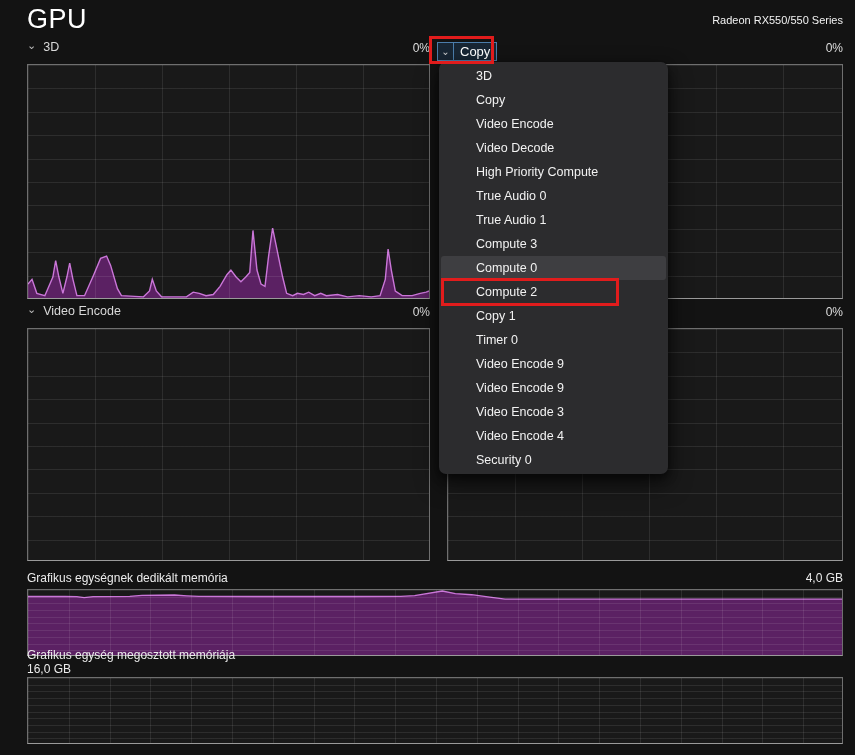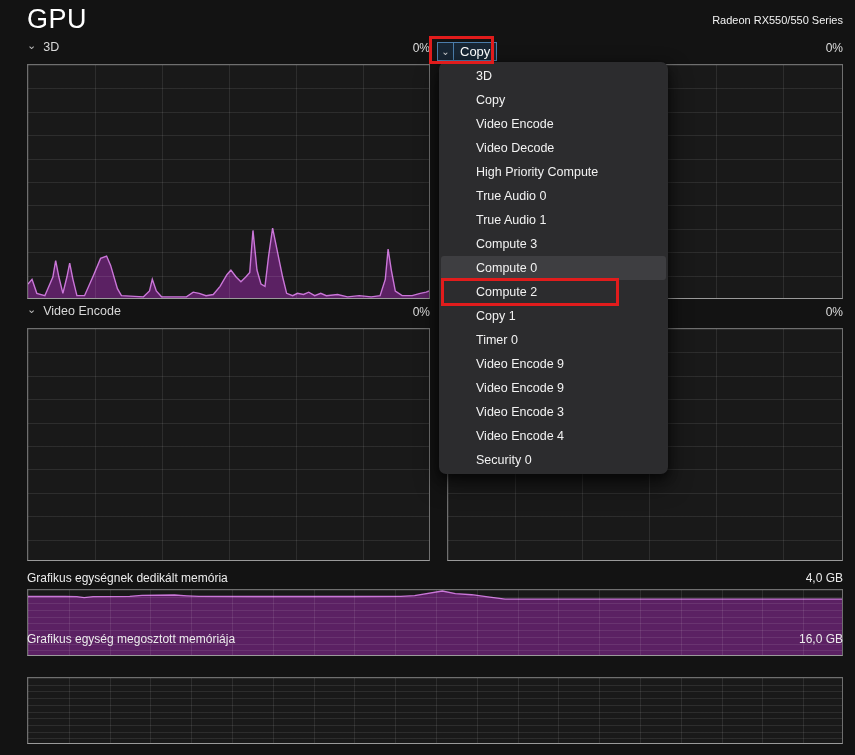--- a/index.html
+++ b/index.html
@@ -102,21 +102,21 @@
     <span>Grafikus egységnek dedikált memória</span>
     <span>4,0 GB</span>
   </div>
   <div class="chart mem" style="left:27px;top:589px;width:816px;height:67px;">
     <svg viewBox="0 0 100 100" preserveAspectRatio="none">
         <polygon points="0,100 0,10.00 4.5,10.00 6,10.20 6.9,11.70 8,10.20 12.5,9.80 14,8.20 18,7.80 19.5,9.00 21,9.80 30,10.00 40,10.00 45.8,9.80 47.5,8.70 50.9,1.60 52.5,5.50 54.5,7.20 56.5,10.50 58.6,14.10 70,14.10 85,14.10 100,14.10 100,100" fill="var(--accent-fill)"></polygon>
         <polyline points="0,10.00 4.5,10.00 6,10.20 6.9,11.70 8,10.20 12.5,9.80 14,8.20 18,7.80 19.5,9.00 21,9.80 30,10.00 40,10.00 45.8,9.80 47.5,8.70 50.9,1.60 52.5,5.50 54.5,7.20 56.5,10.50 58.6,14.10 70,14.10 85,14.10 100,14.10" fill="none" stroke="var(--accent-line)" stroke-width="1.4" vector-effect="non-scaling-stroke"></polyline>
       </svg>
   </div>
 
-  <div class="mem-label" style="top:632px;">
+  <div class="mem-label" style="top:648px;flex-direction:column;">
     <span>Grafikus egység megosztott memóriája</span>
     <span>16,0 GB</span>
   </div>
   <div class="chart mem" style="left:27px;top:677px;width:816px;height:67px;">
     <svg viewBox="0 0 100 100" preserveAspectRatio="none"></svg>
   </div>
 
   <div class="menu">
     <div class="menu-item">3D</div>
     <div class="menu-item">Copy</div>

